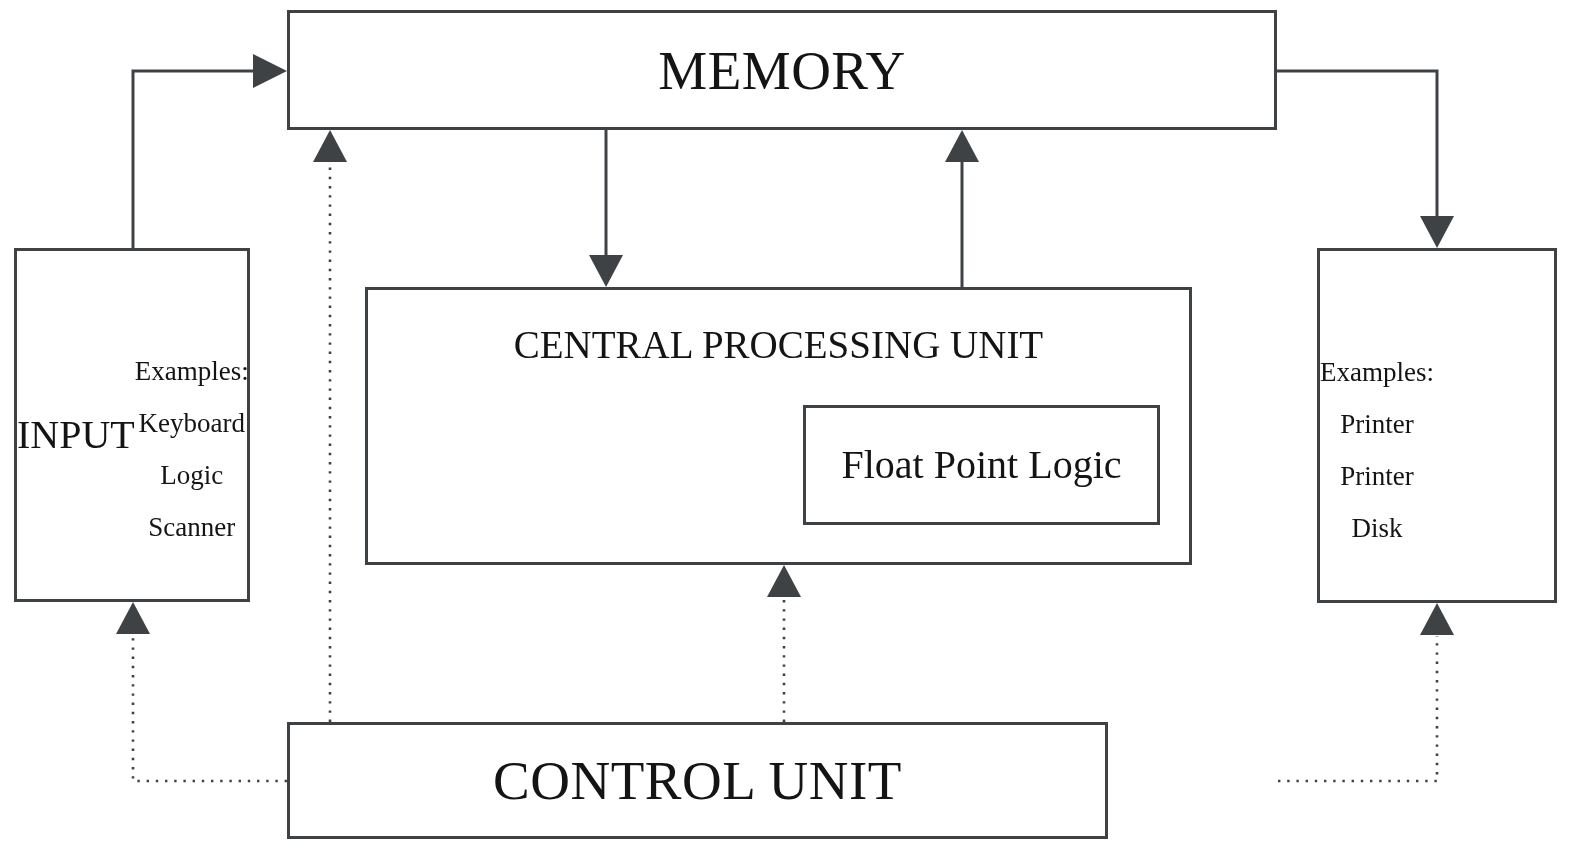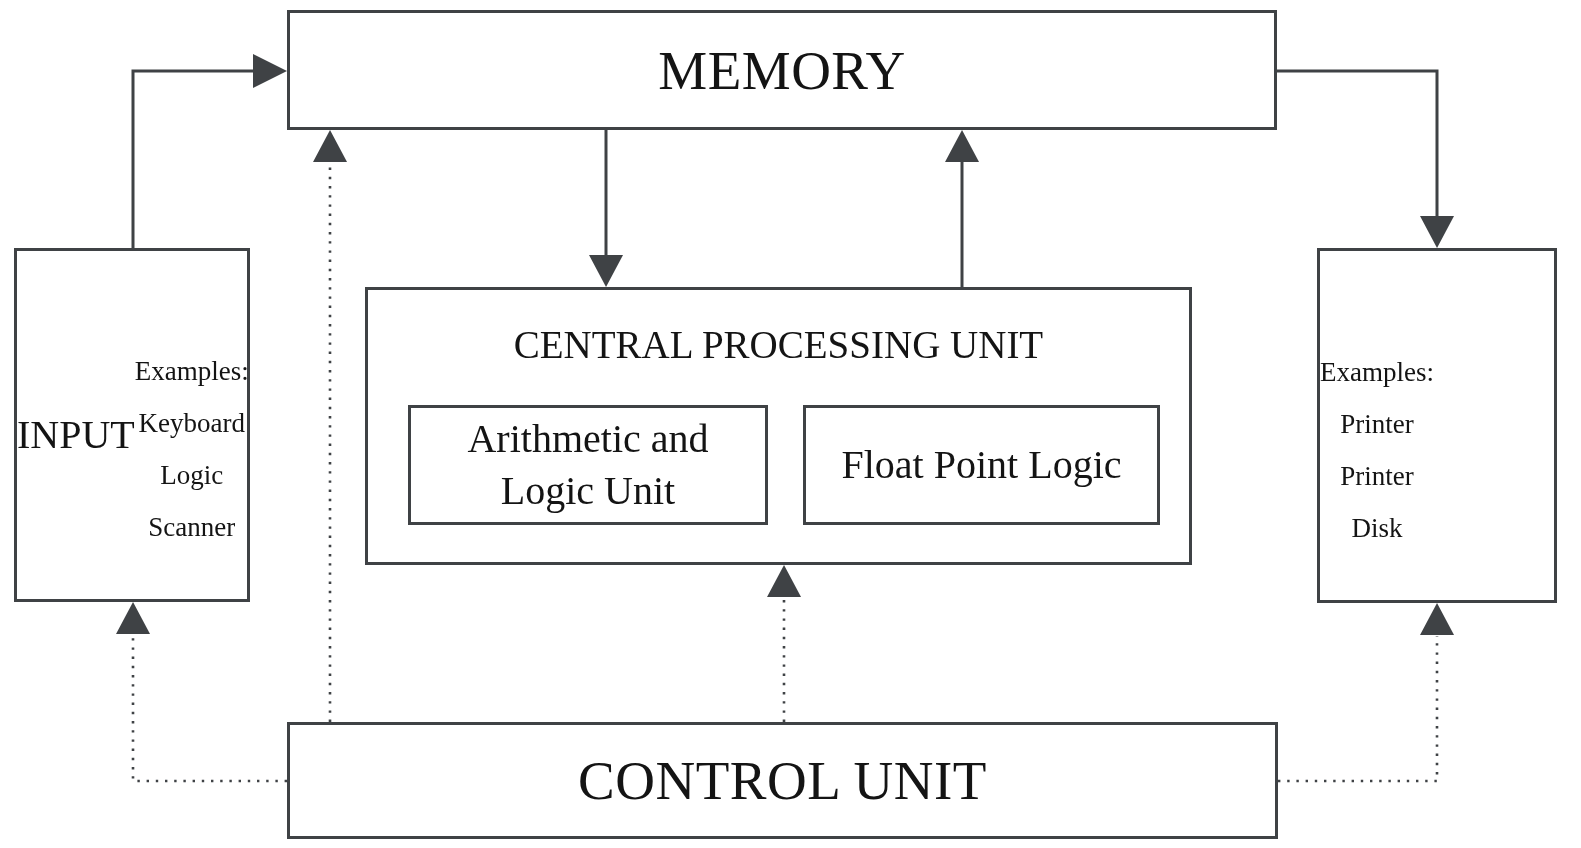--- a/index.html
+++ b/index.html
@@ -91,21 +91,21 @@
     align-items: center;
     justify-content: center;
     text-align: center;
     font-size: 40px;
     line-height: 52px;
   }
   .alu-box { left: 408px; top: 405px; width: 360px; height: 120px; }
   .alu-box .sub-label { width: 290px; }
   .fpu-box { left: 803px; top: 405px; width: 357px; height: 120px; }
   .control-box {
-    left: 287px; top: 722px; width: 991px; height: 117px;
+    left: 287px; top: 722px; width: 821px; height: 117px;
     display: flex; align-items: center; justify-content: center;
   }
 </style>
 </head>
 <body>
 
 <div class="diagram">
 
   <svg class="wires" viewBox="0 0 1581 848">
 
@@ -170,23 +170,20 @@
       <div>Printer</div>
       <div>Printer</div>
       <div>Disk</div>
     </div>
   </div>
 
   <div class="box cpu-box">
     <div class="cpu-title">CENTRAL PROCESSING UNIT</div>
   </div>
 
-  <div class="box sub-box alu-box">
-    <div class="sub-label">Arithmetic and Logic Unit</div>
-  </div>
 
   <div class="box sub-box fpu-box">
     <div class="sub-label">Float Point Logic</div>
   </div>
 
   <div class="box control-box">
     <div class="big-label">CONTROL UNIT</div>
   </div>
 
 </div>

